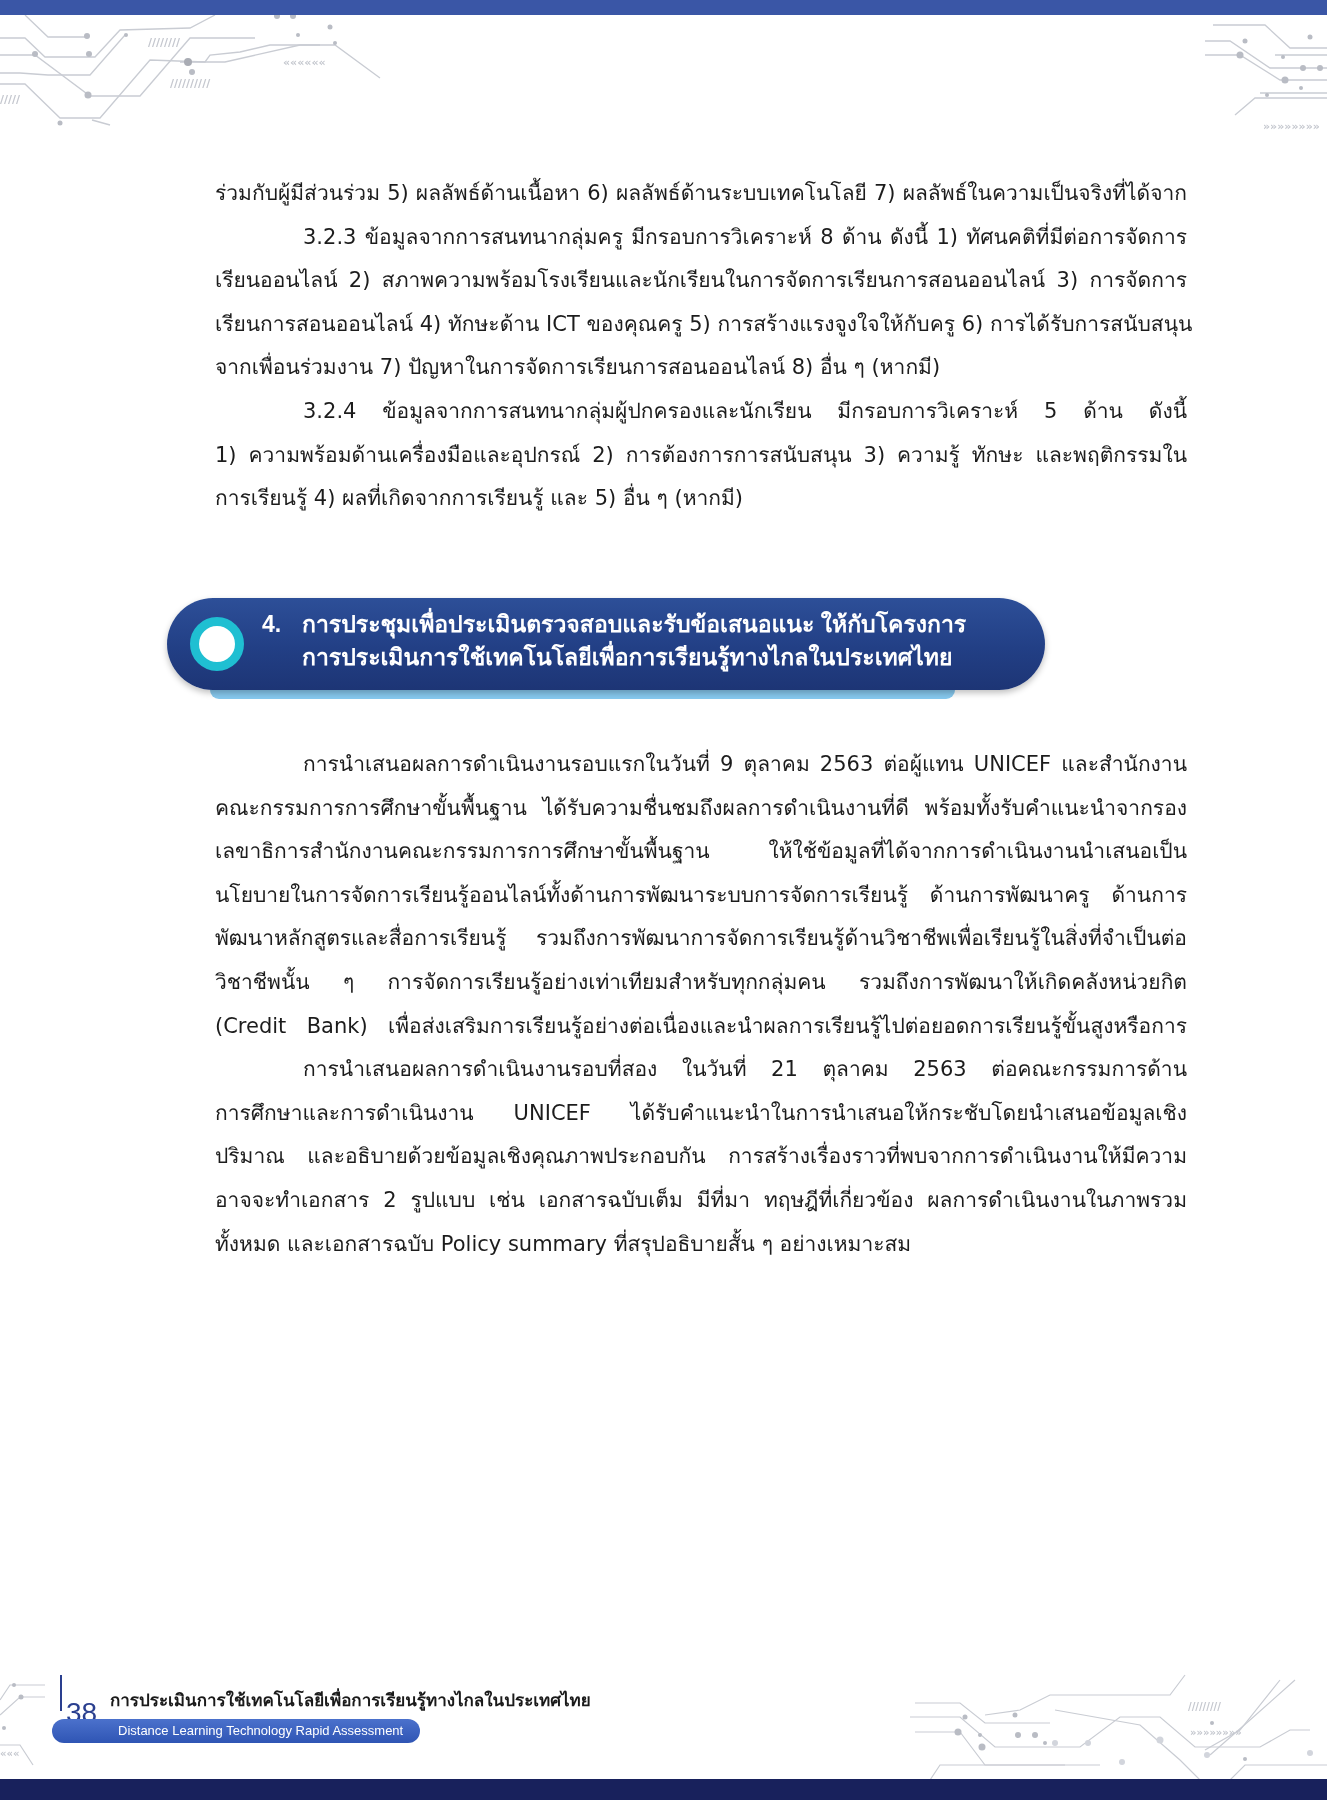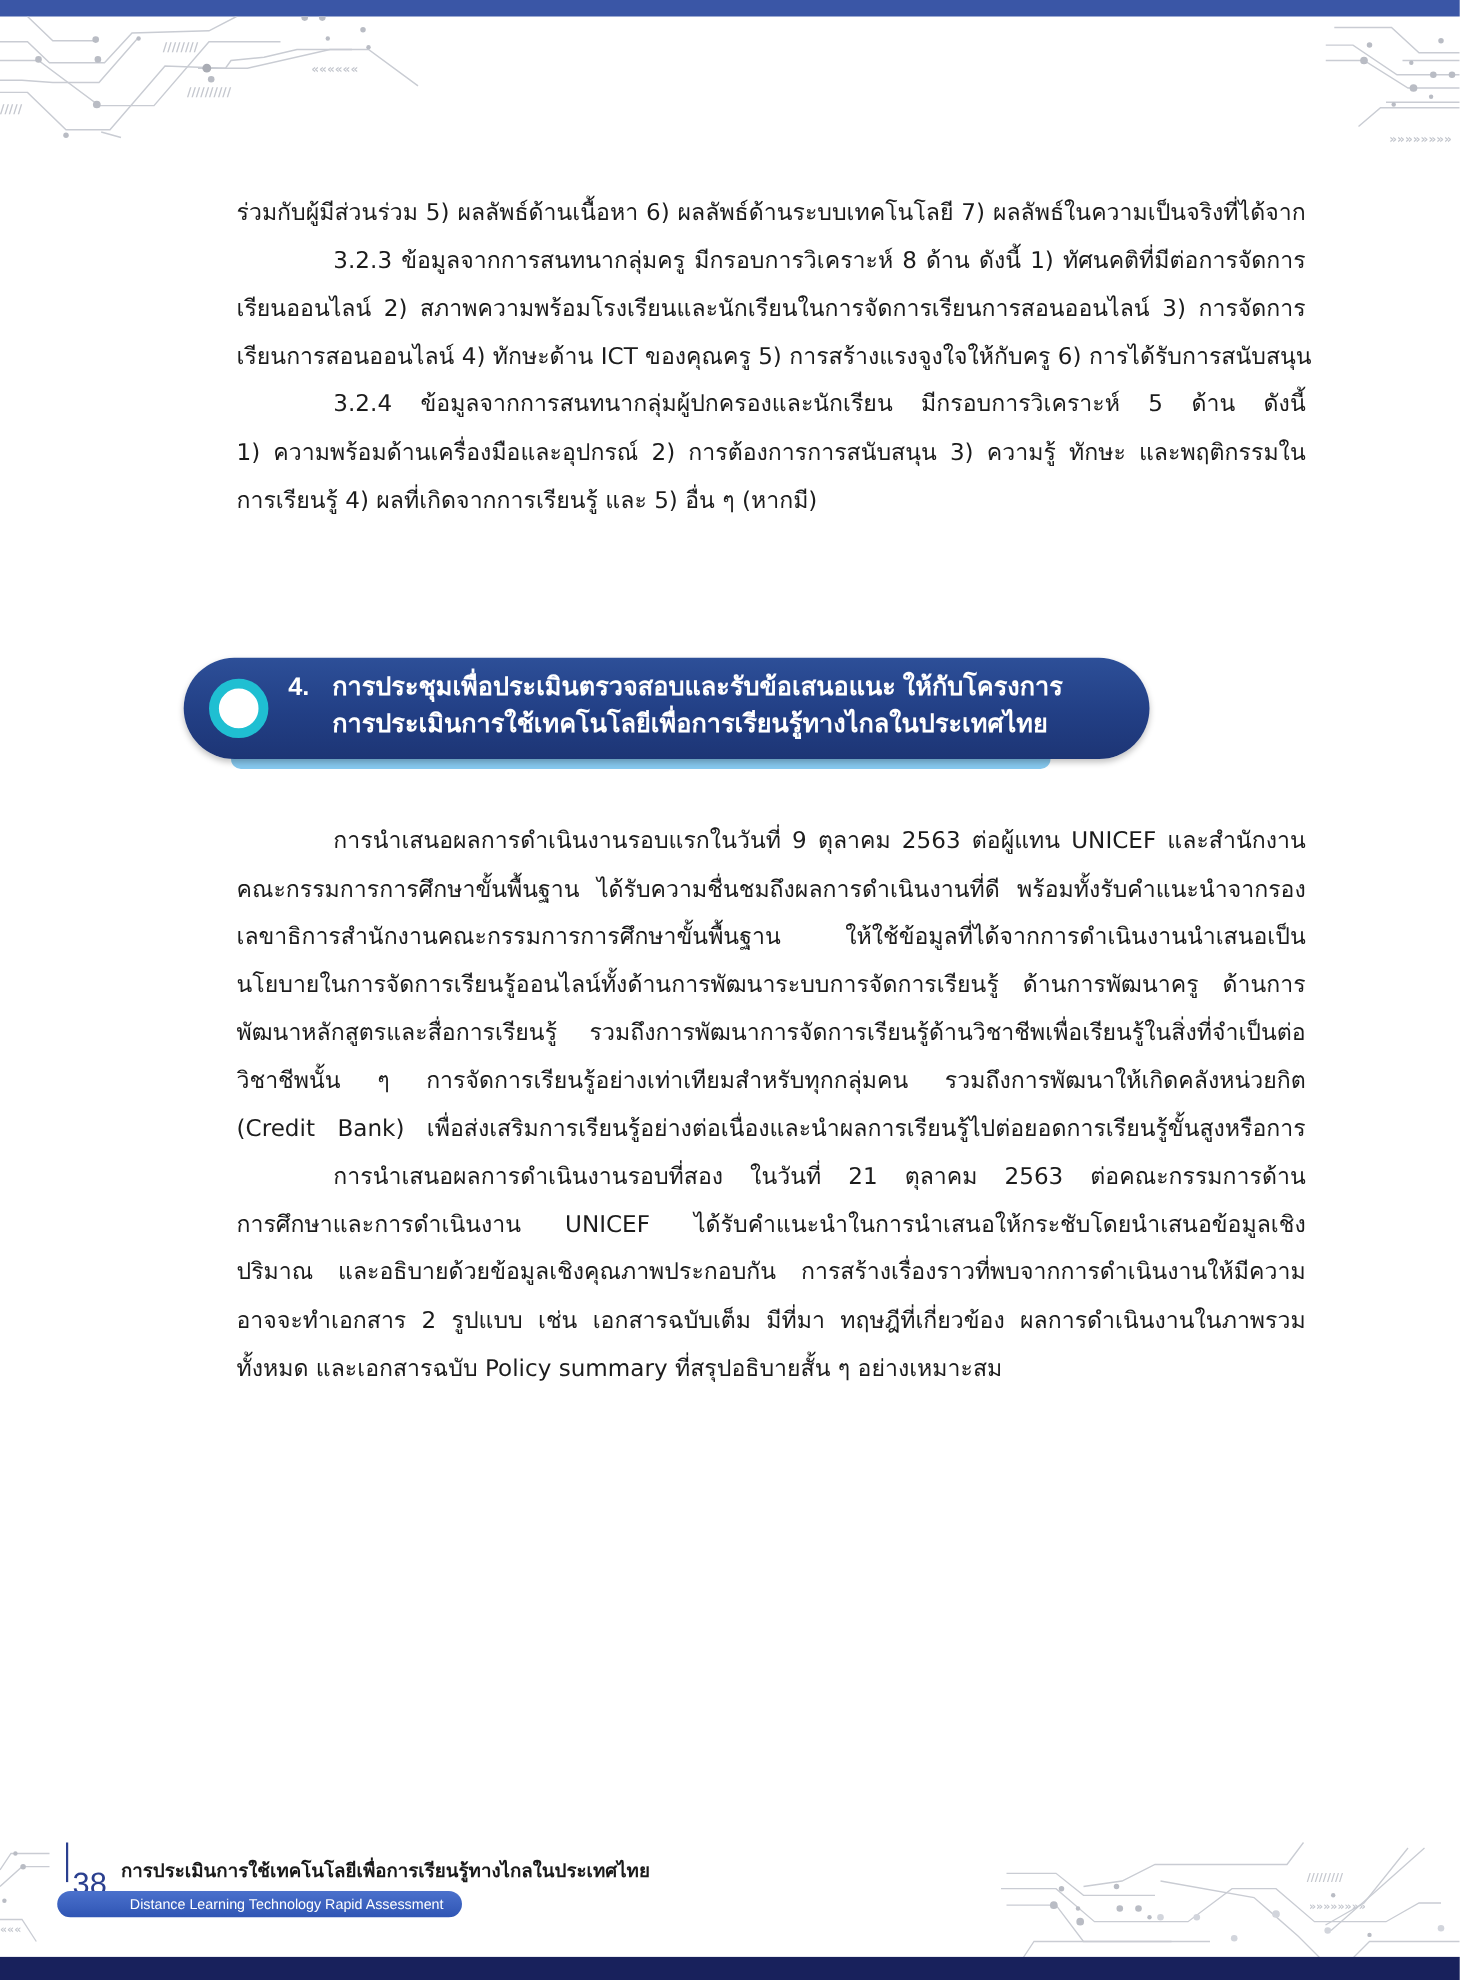--- a/index.html
+++ b/index.html
@@ -120,20 +120,21 @@
 </div>
 
 <div class="body-text">
   <div class="para">
     <span class="line">ร่วมกับผู้มีส่วนร่วม 5) ผลลัพธ์ด้านเนื้อหา 6) ผลลัพธ์ด้านระบบเทคโนโลยี 7) ผลลัพธ์ในความเป็นจริงที่ได้จาก</span>
   </div>
   <div class="para">
     <span class="line ind">3.2.3 ข้อมูลจากการสนทนากลุ่มครู มีกรอบการวิเคราะห์ 8 ด้าน ดังนี้ 1) ทัศนคติที่มีต่อการจัดการ</span>
     <span class="line">เรียนออนไลน์ 2) สภาพความพร้อมโรงเรียนและนักเรียนในการจัดการเรียนการสอนออนไลน์ 3) การจัดการ</span>
     <span class="line">เรียนการสอนออนไลน์ 4) ทักษะด้าน ICT ของคุณครู 5) การสร้างแรงจูงใจให้กับครู 6) การได้รับการสนับสนุน</span>
+    <span class="line last">จากเพื่อนร่วมงาน 7) ปัญหาในการจัดการเรียนการสอนออนไลน์ 8) อื่น ๆ (หากมี)</span>
   </div>
   <div class="para">
     <span class="line ind">3.2.4 ข้อมูลจากการสนทนากลุ่มผู้ปกครองและนักเรียน มีกรอบการวิเคราะห์ 5 ด้าน ดังนี้</span>
     <span class="line">1) ความพร้อมด้านเครื่องมือและอุปกรณ์ 2) การต้องการการสนับสนุน 3) ความรู้ ทักษะ และพฤติกรรมใน</span>
     <span class="line last">การเรียนรู้ 4) ผลที่เกิดจากการเรียนรู้ และ 5) อื่น ๆ (หากมี)</span>
   </div>
 </div>
 
 <div class="banner-underline"></div>
 <div class="section-banner"></div>

